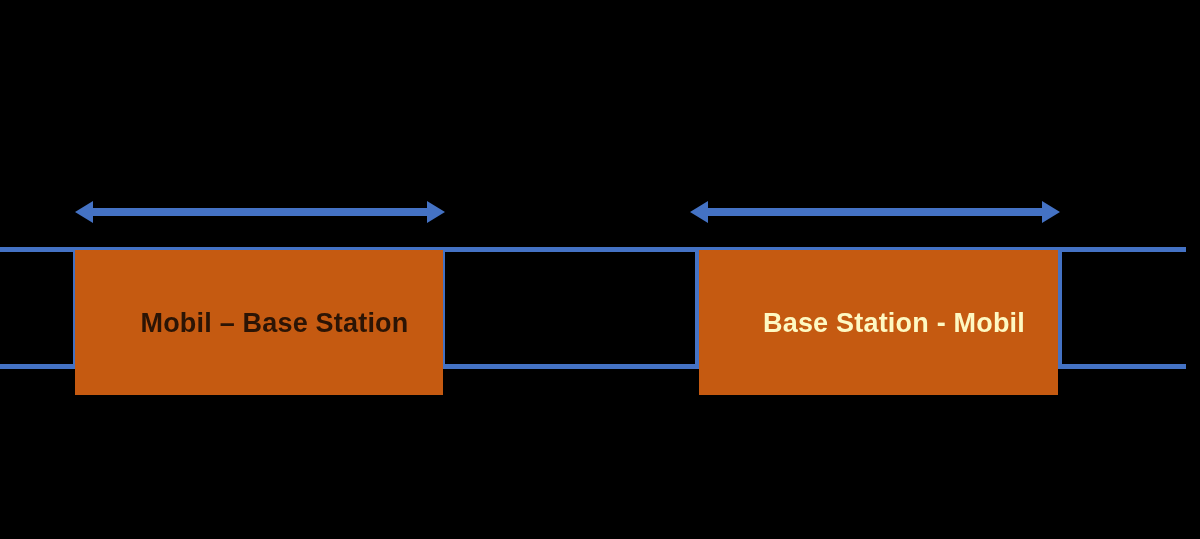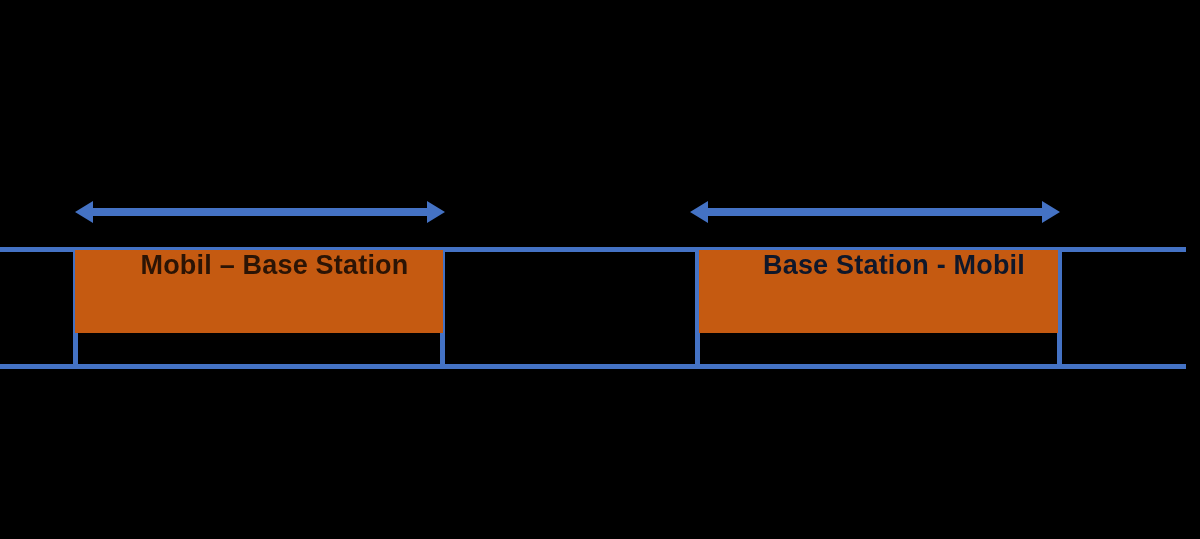--- a/index.html
+++ b/index.html
@@ -37,23 +37,24 @@
   }
   .vsep-a { left: 73px;   }
   .vsep-b { left: 440px;  }
   .vsep-c { left: 695px;  }
   .vsep-d { left: 1057px; }
 
   
   .slot {
     position: absolute;
     top: 250px;
-    height: 83px;
+    height: 145px;
     box-sizing: border-box;
     display: flex;
+    align-items: center;
     justify-content: center;
     padding-left: 31px;
   }
   .slot-filled {
     background: var(--orange, #C55A11);
     border-top: 2px solid #C55A11;
   }
   .slot-empty {
     background: transparent;
   }
@@ -63,21 +64,21 @@
 
   .slot-label {
     font-size: 27px;
     font-weight: 700;
     letter-spacing: 0.2px;
     white-space: nowrap;
     line-height: 1;
     user-select: none;
   }
   .label-uplink   { color: #2B1405; }
-  .label-downlink { color: #0f172a; }
+  .label-downlink { color: #fef9c3; }
 
   
   .arrow {
     position: absolute;
     top: 199px;
     height: 26px;
   }
   .arrow-uplink   { left: 73px;  width: 374px; }
   .arrow-downlink { left: 688px; width: 374px; }
   .arrow svg { display: block; width: 100%; height: 100%; }

